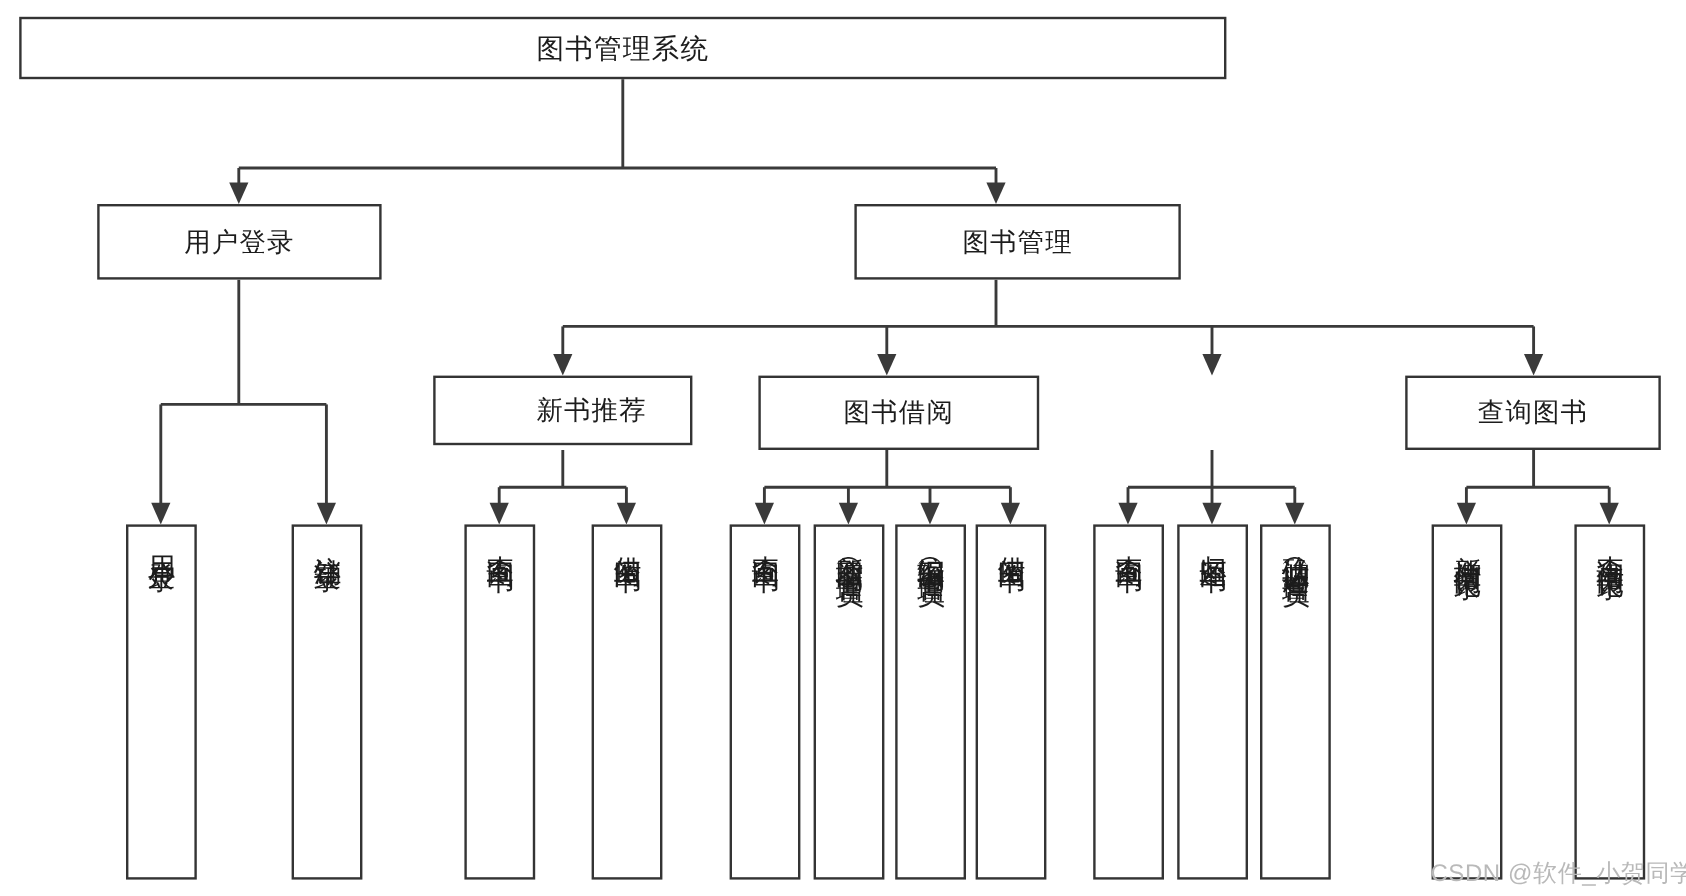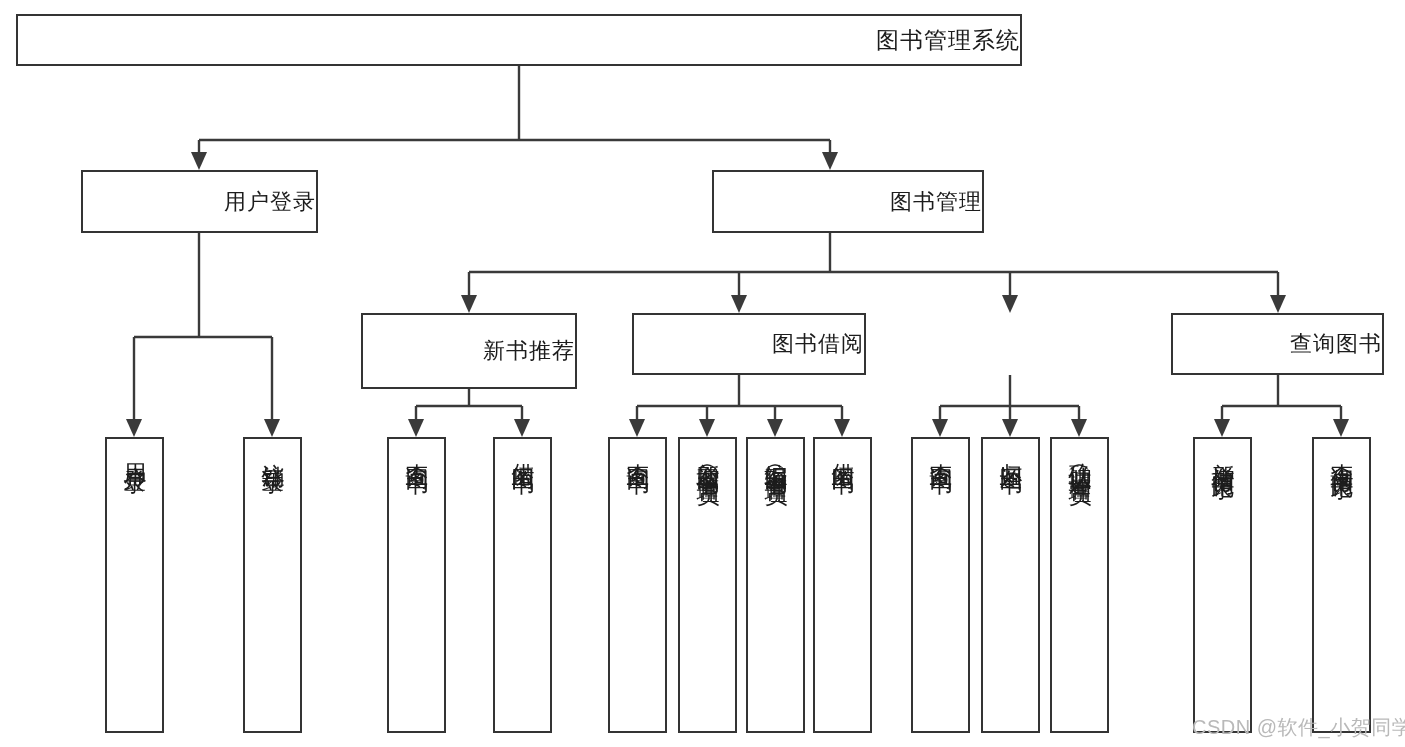--- a/index.html
+++ b/index.html
@@ -37,21 +37,20 @@
     border:2.4px solid #343434;
     display:flex;
     align-items:center;
     justify-content:center;
     color:#1c1c1c;
   }
   .node.h{            
     font-size:22px;
     letter-spacing:1px;
     line-height:1;
-    justify-content:flex-end;
   }
   .node.root{ font-size:23px; }
   .node.v{            
     align-items:flex-start;
     justify-content:center;
     padding-top:6px;
   }
   .vtext{
     writing-mode:vertical-rl;
     text-orientation:upright;
@@ -147,21 +146,21 @@
   </div>
 
   <div class="node h" style="left:81px;top:170px;width:237px;height:63px;">
     <span>用户登录</span>
   </div>
 
   <div class="node h" style="left:712px;top:170px;width:272px;height:63px;">
     <span>图书管理</span>
   </div>
 
-  <div class="node h" style="left:361px;top:313px;width:216px;height:76px;padding-left:48px;">
+  <div class="node h" style="left:361px;top:313px;width:216px;height:58px;padding-left:48px;">
     <span>新书推荐</span>
   </div>
 
   <div class="node h" style="left:632px;top:313px;width:234px;height:62px;">
     <span>图书借阅</span>
   </div>
 
 
   <div class="node h" style="left:1171px;top:313px;width:213px;height:62px;">
     <span>查询图书</span>

